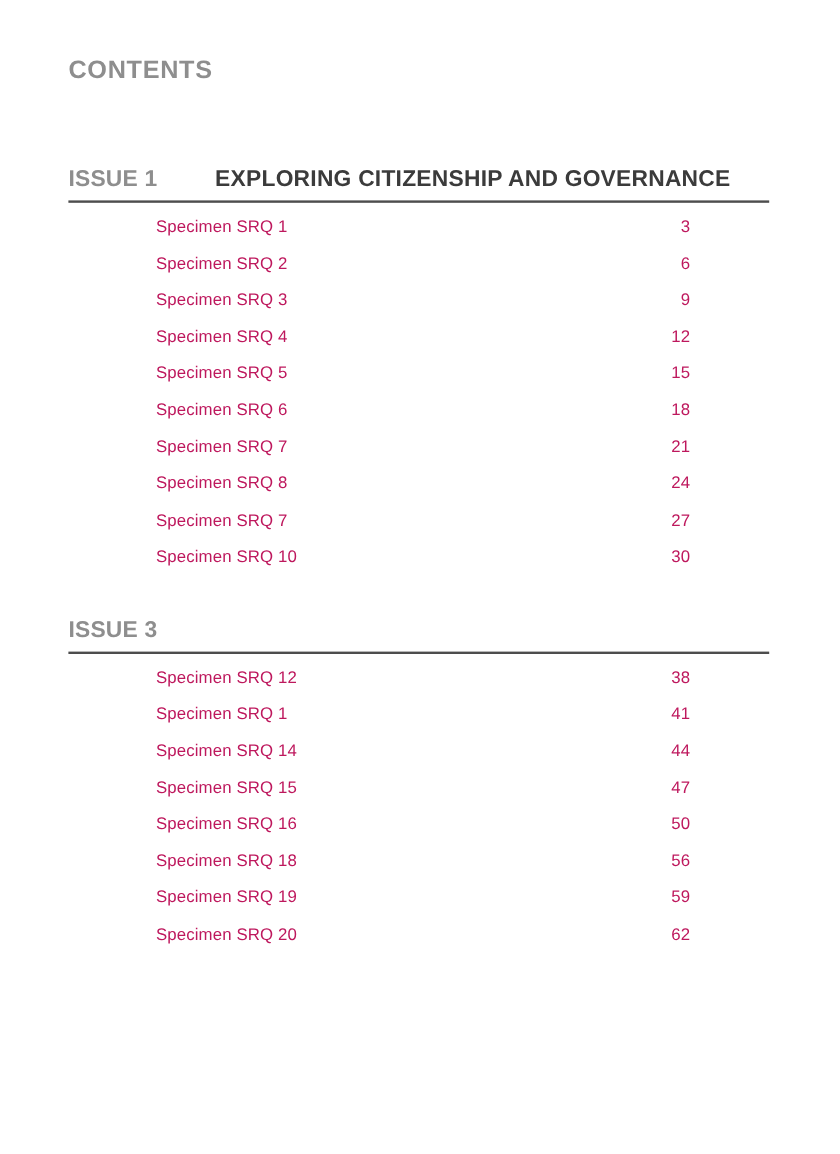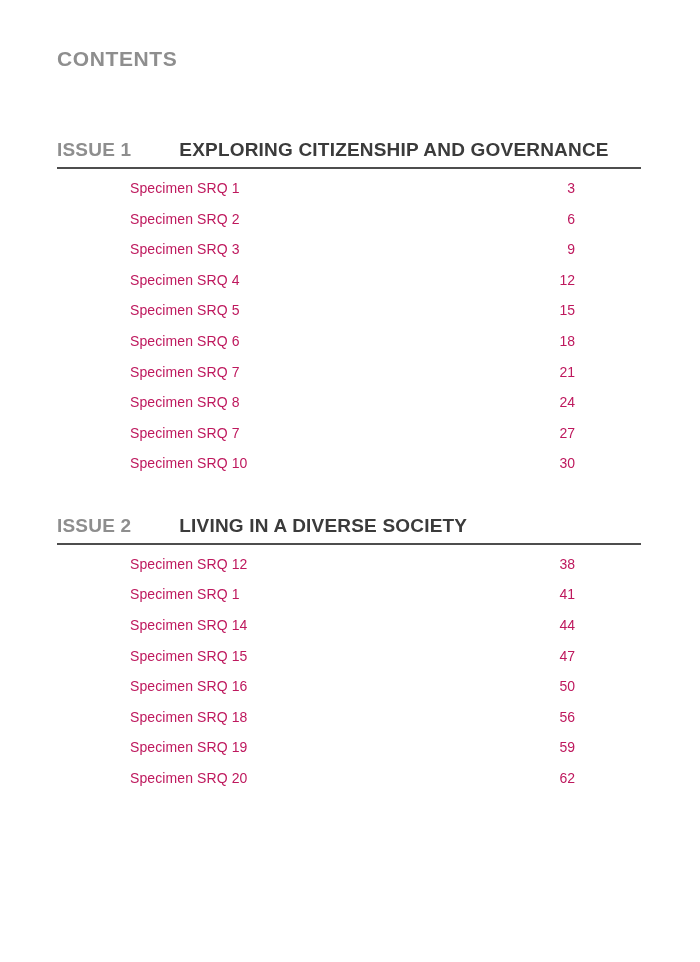--- a/index.html
+++ b/index.html
@@ -137,22 +137,21 @@
 
   <div class="entry">
     <span class="entry-label">Specimen SRQ 10</span>
     <span class="entry-page">30</span>
   </div>
 </div>
   </div>
 
   <div class="section">
     <div class="section-heading">
-      <span class="issue-label">ISSUE 2</span>
-      <span class="issue-title">LIVING IN A DIVERSE SOCIETY</span>
+      <span class="issue-label">ISSUE 3</span>
     </div>
     <div class="entries">
 
   <div class="entry">
     <span class="entry-label">Specimen SRQ 12</span>
     <span class="entry-page">38</span>
   </div>
 
   <div class="entry">
     <span class="entry-label">Specimen SRQ 1</span>

